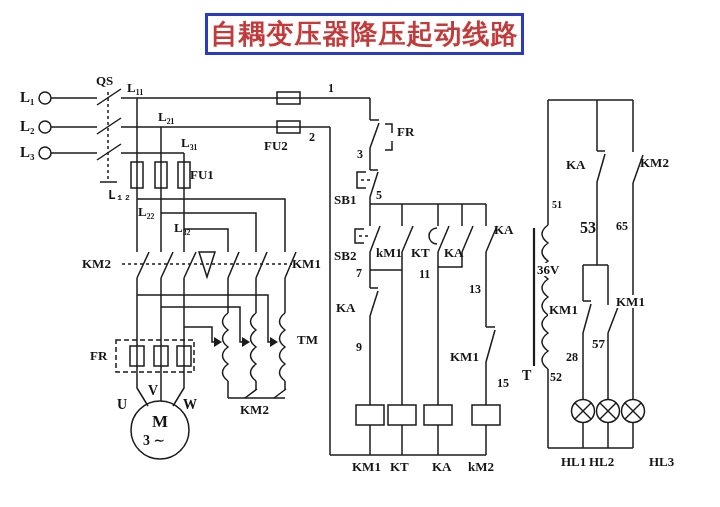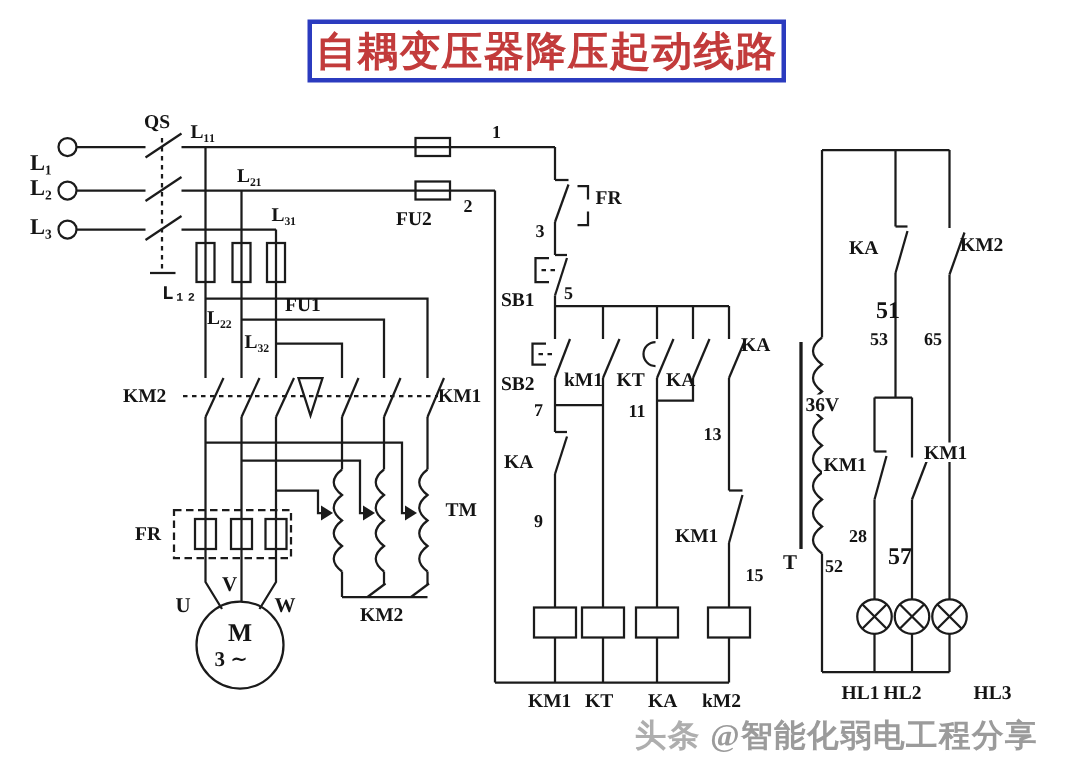--- a/index.html
+++ b/index.html
@@ -244,31 +244,31 @@
       <circle cx="633" cy="411" r="11.5"></circle>
       <line x1="625" y1="403" x2="641" y2="419"></line>
       <line x1="641" y1="403" x2="625" y2="419"></line>
       <line x1="583" y1="422" x2="583" y2="448"></line>
       <line x1="608" y1="422" x2="608" y2="448"></line>
       <line x1="633" y1="422" x2="633" y2="448"></line>
     </g>
   </svg>
 
   <div>
-      <div class="lbl" style="left: 20px; top: 102px; font-size: 15px; text-align: right;">L₁</div>
+      <div class="lbl" style="left: 20px; top: 90px; font-size: 15px; text-align: right;">L₁</div>
       <div class="lbl" style="left: 20px; top: 119px; font-size: 15px; text-align: center;">L₂</div>
       <div class="lbl" style="left: 20px; top: 145px; font-size: 15px;">L₃</div>
       <div class="lbl" style="left: 96px; top: 74px;">QS</div>
       <div class="lbl" style="left: 127px; top: 81px;">L₁₁</div>
       <div class="lbl" style="left: 158px; top: 110px;">L₂₁</div>
       <div class="lbl" style="left: 181px; top: 136px;">L₃₁</div>
-      <div class="lbl" style="left: 190px; top: 168px; margin-top: 28px;">FU1</div>
+      <div class="lbl" style="left: 190px; top: 168px;">FU1</div>
       <div class="lbl" style="left: 108px; top: 189px; font-family: Liberation Mono, monospace;">L₁₂</div>
       <div class="lbl" style="left: 138px; top: 205px;">L₂₂</div>
-      <div class="lbl" style="left: 163px; top: 221px;">L₃₂</div>
+      <div class="lbl" style="left: 174px; top: 221px;">L₃₂</div>
       <div class="lbl" style="left: 328px; top: 82px; font-size: 12px;">1</div>
       <div class="lbl" style="left: 309px; top: 131px; font-size: 12px;">2</div>
       <div class="lbl" style="left: 264px; top: 139px;">FU2</div>
       <div class="lbl" style="left: 82px; top: 257px;">KM2</div>
       <div class="lbl" style="left: 292px; top: 257px;">KM1</div>
       <div class="lbl" style="left: 90px; top: 349px;">FR</div>
       <div class="lbl" style="left: 297px; top: 333px;">TM</div>
       <div class="lbl" style="left: 240px; top: 403px;">KM2</div>
       <div class="lbl" style="left: 117px; top: 398px; font-size: 14px;">U</div>
       <div class="lbl" style="left: 148px; top: 384px; font-size: 14px;">V</div>
@@ -290,32 +290,29 @@
       <div class="lbl" style="left: 419px; top: 268px; font-size: 12px;">11</div>
       <div class="lbl" style="left: 469px; top: 283px; font-size: 12px;">13</div>
       <div class="lbl" style="left: 450px; top: 350px;">KM1</div>
       <div class="lbl" style="left: 469px; top: 377px; font-size: 12px; margin-left: 28px;">15</div>
       <div class="lbl" style="left: 352px; top: 460px;">KM1</div>
       <div class="lbl" style="left: 390px; top: 460px;">KT</div>
       <div class="lbl" style="left: 432px; top: 460px;">KA</div>
       <div class="lbl" style="left: 468px; top: 460px;">kM2</div>
       <div class="lbl" style="left: 566px; top: 158px;">KA</div>
       <div class="lbl" style="left: 640px; top: 156px;">KM2</div>
-      <div class="lbl" style="left: 584px; top: 200px; font-size: 16px;">51</div>
-      <div class="lbl" style="left: 580px; top: 220px; font-size: 12px; font-family: Liberation Serif, serif;">53</div>
+      <div class="lbl" style="left: 552px; top: 200px; font-size: 10px;">51</div>
+      <div class="lbl" style="left: 580px; top: 220px; font-size: 16px; font-family: Liberation Serif, serif;">53</div>
       <div class="lbl" style="left: 616px; top: 220px; font-size: 12px;">65</div>
       <div class="lbl bg" style="left: 536px; top: 263px;">36V</div>
       <div class="lbl bg" style="left: 548px; top: 303px;">KM1</div>
       <div class="lbl bg" style="left: 615px; top: 295px;">KM1</div>
       <div class="lbl" style="left: 566px; top: 351px; font-size: 12px;">28</div>
-      <div class="lbl" style="left: 592px; top: 364px; font-size: 16px; font-family: Liberation Serif, serif;">57</div>
+      <div class="lbl" style="left: 592px; top: 337px; font-size: 13px; font-family: Liberation Serif, serif;">57</div>
       <div class="lbl" style="left: 522px; top: 369px; font-size: 14px;">T</div>
       <div class="lbl" style="left: 550px; top: 371px; font-size: 12px;">52</div>
       <div class="lbl" style="left: 561px; top: 455px;">HL1</div>
       <div class="lbl" style="left: 589px; top: 455px;">HL2</div>
       <div class="lbl" style="left: 649px; top: 455px;">HL3</div>
     </div>
 
-  <div class="watermark" style="color: rgb(155, 155, 155);">
-    <span class="wm-prefix">头条 </span><span>@智能化弱电工程分享</span>
-  </div>
 
 </div>
 
 </body></html>

